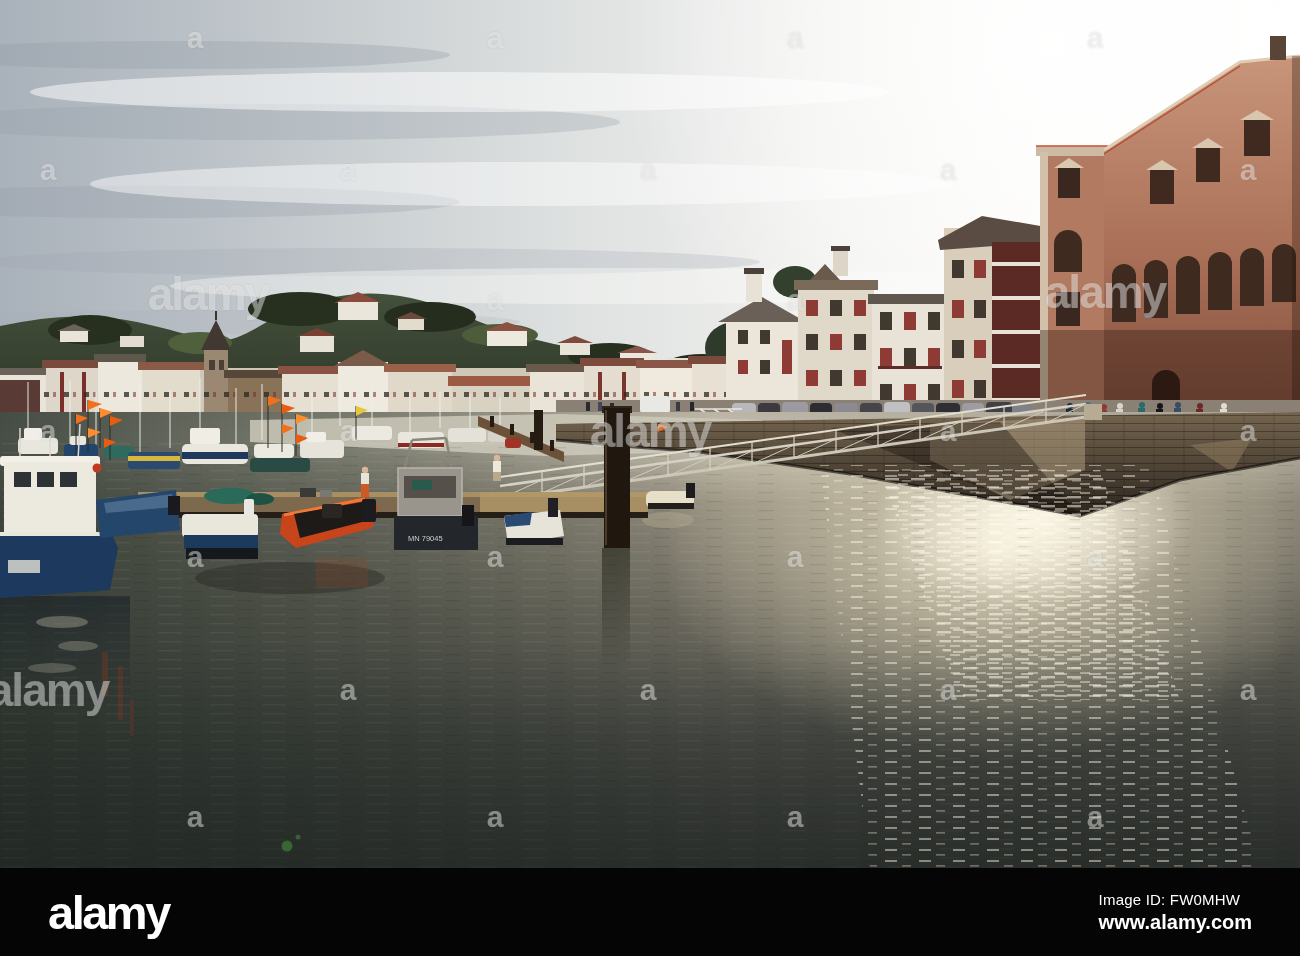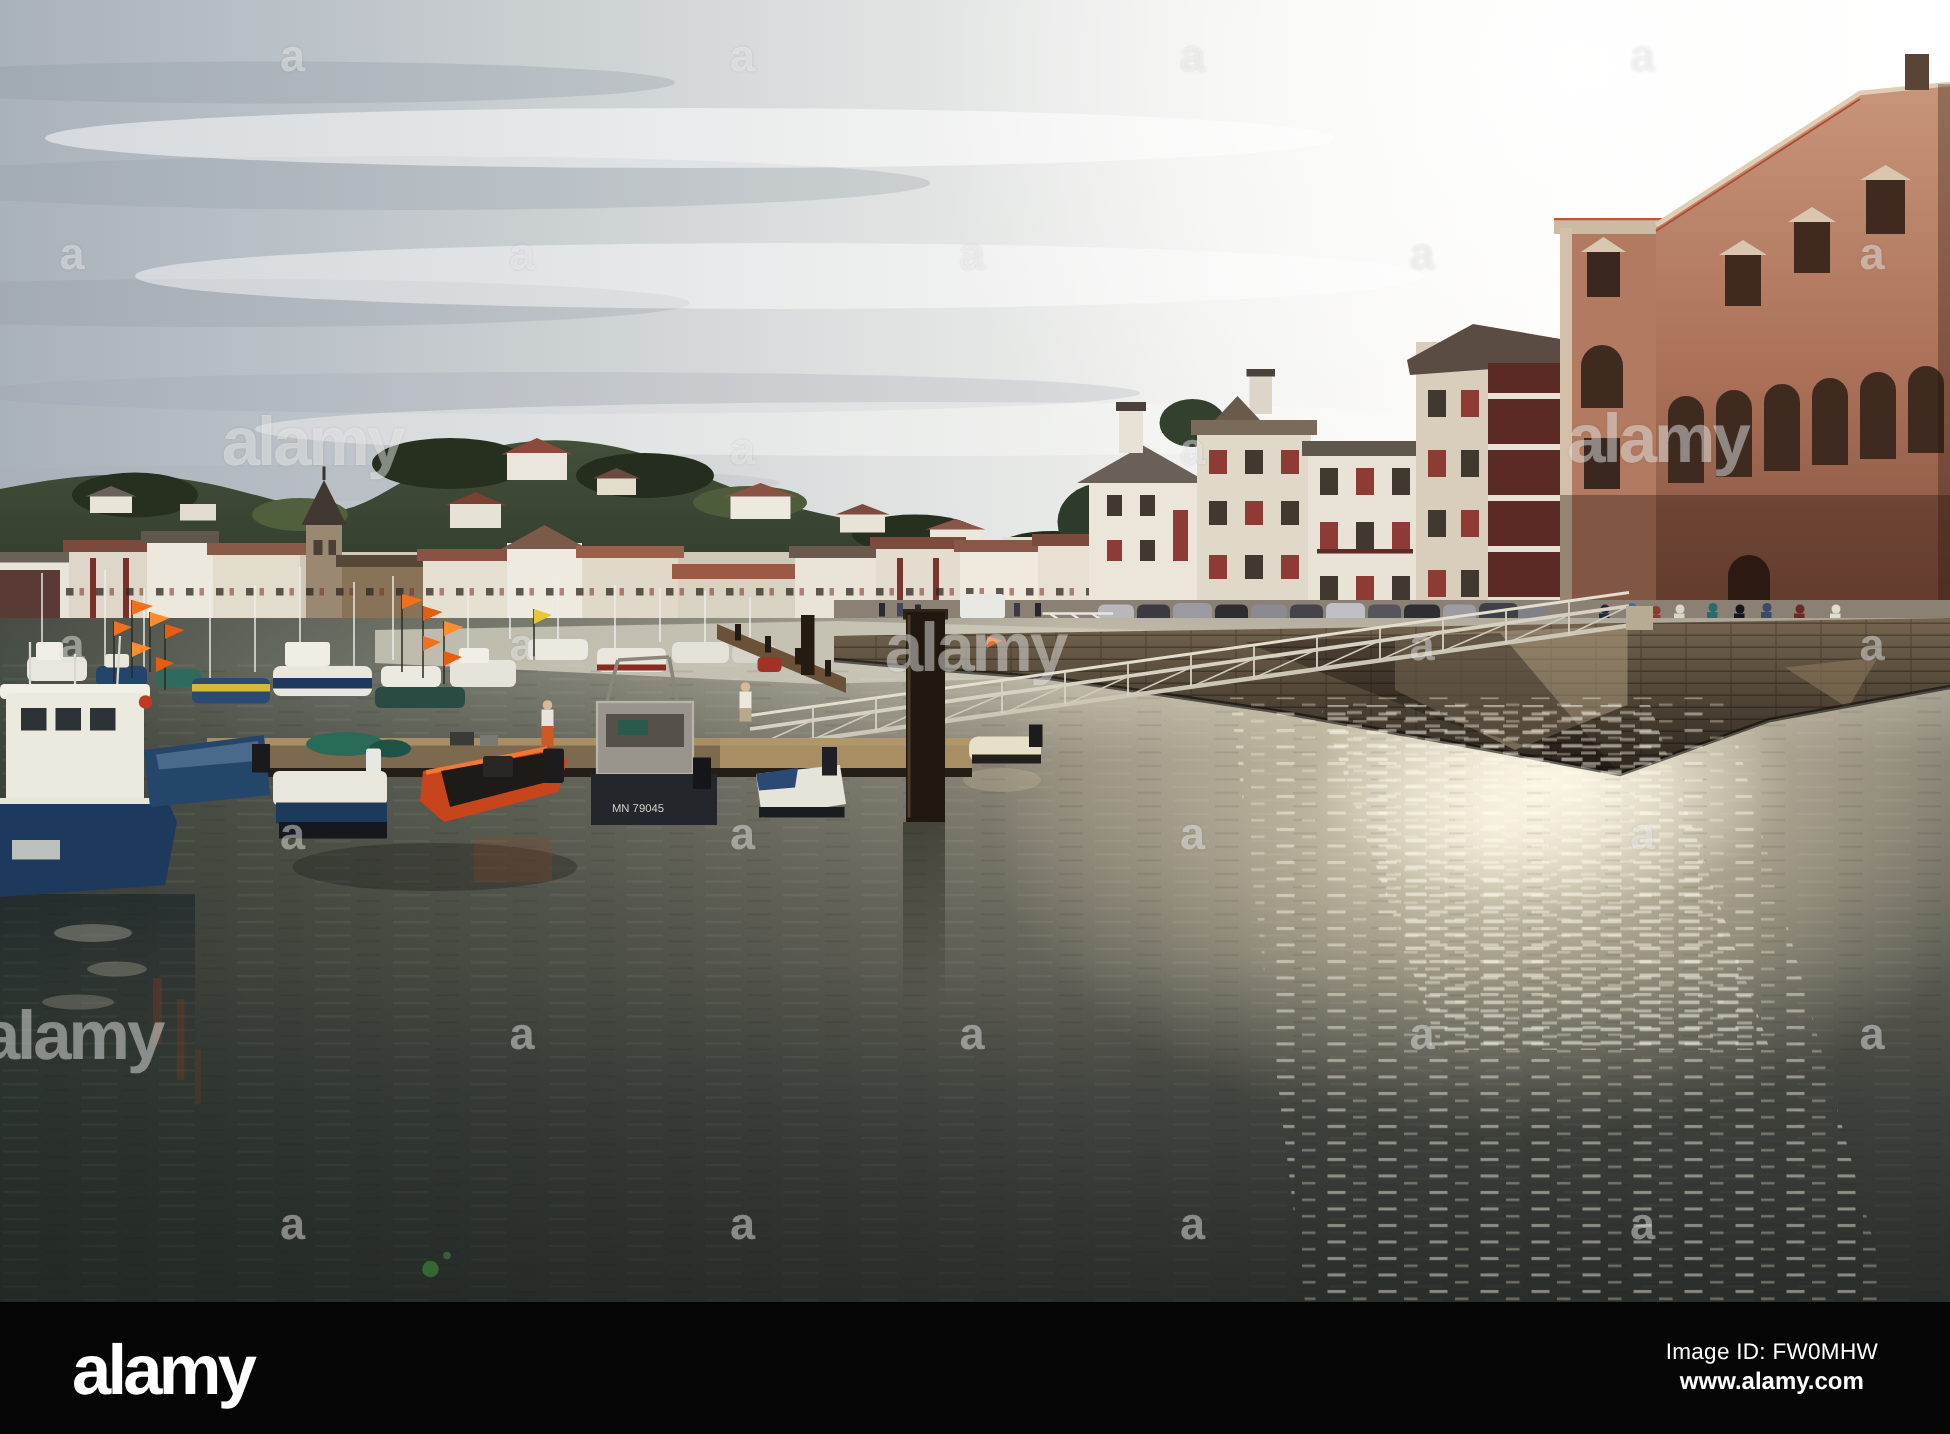--- a/index.html
+++ b/index.html
@@ -8,23 +8,23 @@
   .photo svg{position:absolute;left:0;top:0;display:block;}
   .wm-layer{position:absolute;left:0;top:0;width:100%;height:100%;pointer-events:none;}
   .wm{position:absolute;transform:translate(-50%,-50%);color:rgba(255,255,255,0.42);
       font-family:"Liberation Sans",sans-serif;font-weight:bold;
       text-shadow:0 0 2px rgba(90,90,90,0.18);white-space:nowrap;}
   .wm.big{font-size:46px;letter-spacing:-2px;}
   .wm.small{font-size:30px;}
   .footer{width:1300px;height:88px;background:#050505;display:flex;align-items:center;
           justify-content:space-between;padding:0 48px;box-sizing:border-box;}
   .footer-brand{color:#fff;font-size:47px;font-weight:bold;letter-spacing:-2.5px;line-height:1;}
-  .footer-right{text-align:center;color:#fff;}
+  .footer-right{text-align:left;color:#fff;}
   .image-id{font-size:15px;font-weight:400;letter-spacing:0.2px;}
-  .website{font-size:16px;font-weight:bold;margin-top:3px;}
+  .website{font-size:20px;font-weight:bold;margin-top:3px;}
 </style>
 </head>
 <body>
 
 <div class="page">
   <div class="photo">
 
   <svg width="1300" height="868" viewBox="0 0 1300 868">
     <defs>
       <linearGradient id="skyX" x1="0" y1="0" x2="1" y2="0">

